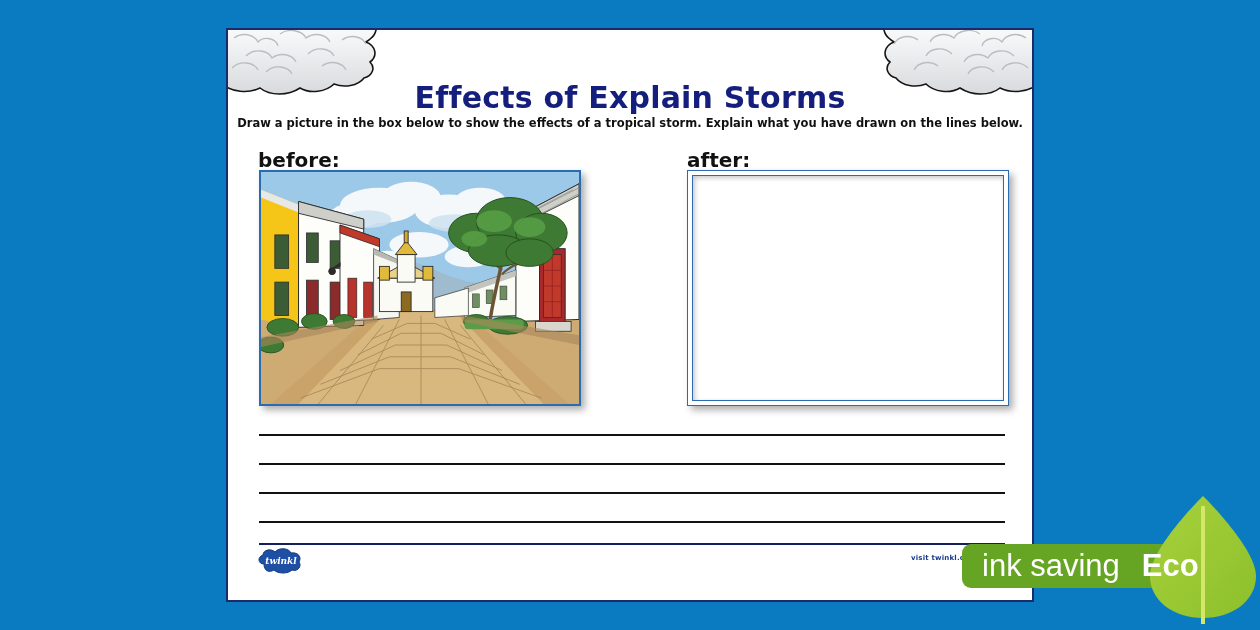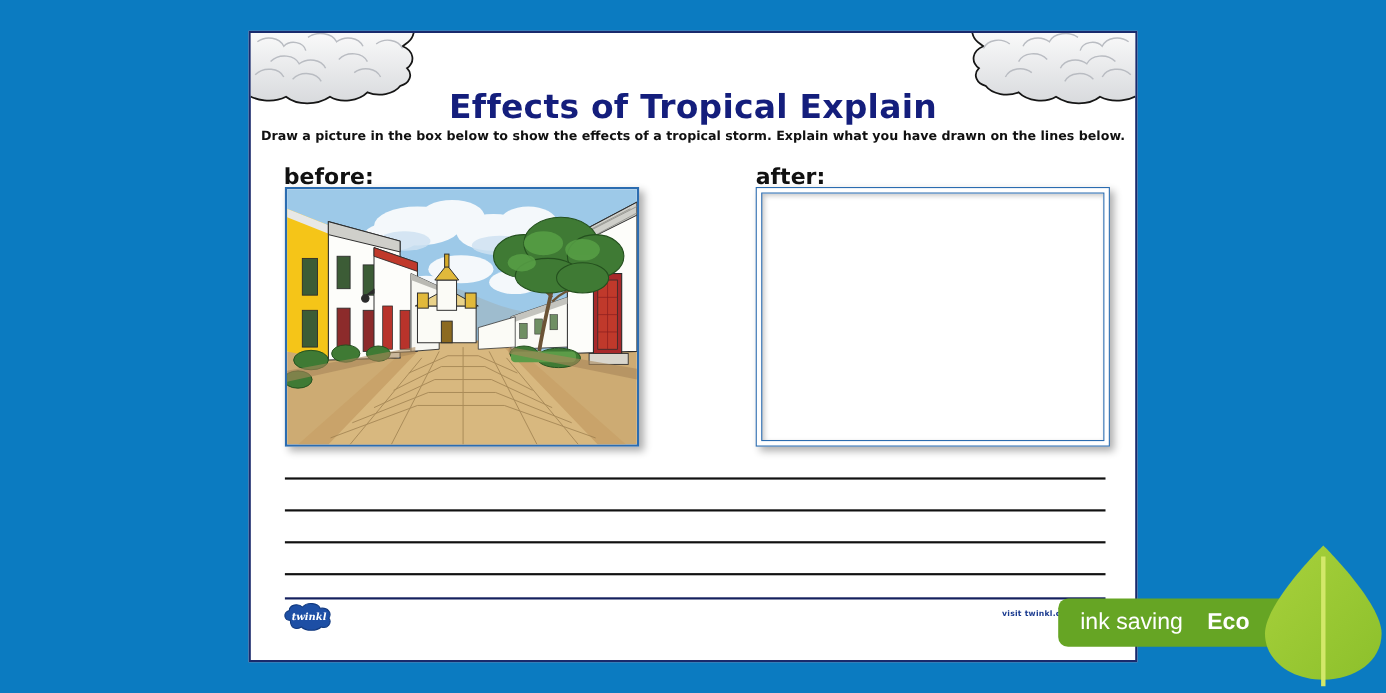--- a/index.html
+++ b/index.html
@@ -163,21 +163,21 @@
     left: 178px;
     top: -46px;
     width: 126px;
     height: 132px;
   }
   .eco-text {
     position: absolute;
     left: 20px;
     top: 8px;
     font-family: "Liberation Sans", sans-serif;
-    font-size: 21px;
+    font-size: 31px;
     color: #ffffff;
     line-height: 40px;
     white-space: nowrap;
     z-index: 2;
   }
   .eco-text .eco-word {
     margin-left: 22px;
     font-weight: bold;
   }
 </style>
@@ -231,21 +231,21 @@
           <path d="M82,26 C90,18 104,20 108,28"></path>
           <path d="M6,40 C14,32 28,34 32,42"></path>
           <path d="M40,44 C48,36 62,38 66,46"></path>
           <path d="M96,38 C104,32 116,34 120,42"></path>
           <path d="M116,12 C124,6 136,8 140,16"></path>
         </g>
       </g>
     </svg>
   </div>
 
-  <div class="title">Effects of Tropical Explain</div>
+  <div class="title">Effects of Explain Storms</div>
 
   <div class="instruction">Draw a picture in the box below to show the effects of a tropical storm. Explain what you have drawn on the lines below.</div>
 
   <div class="panel-label before">before:</div>
 
   <div class="frame before">
     <svg class="illustration" viewBox="0 0 322 236" preserveAspectRatio="none">
 
       <rect x="0" y="0" width="322" height="150" fill="#9dc9e8"></rect>
 

